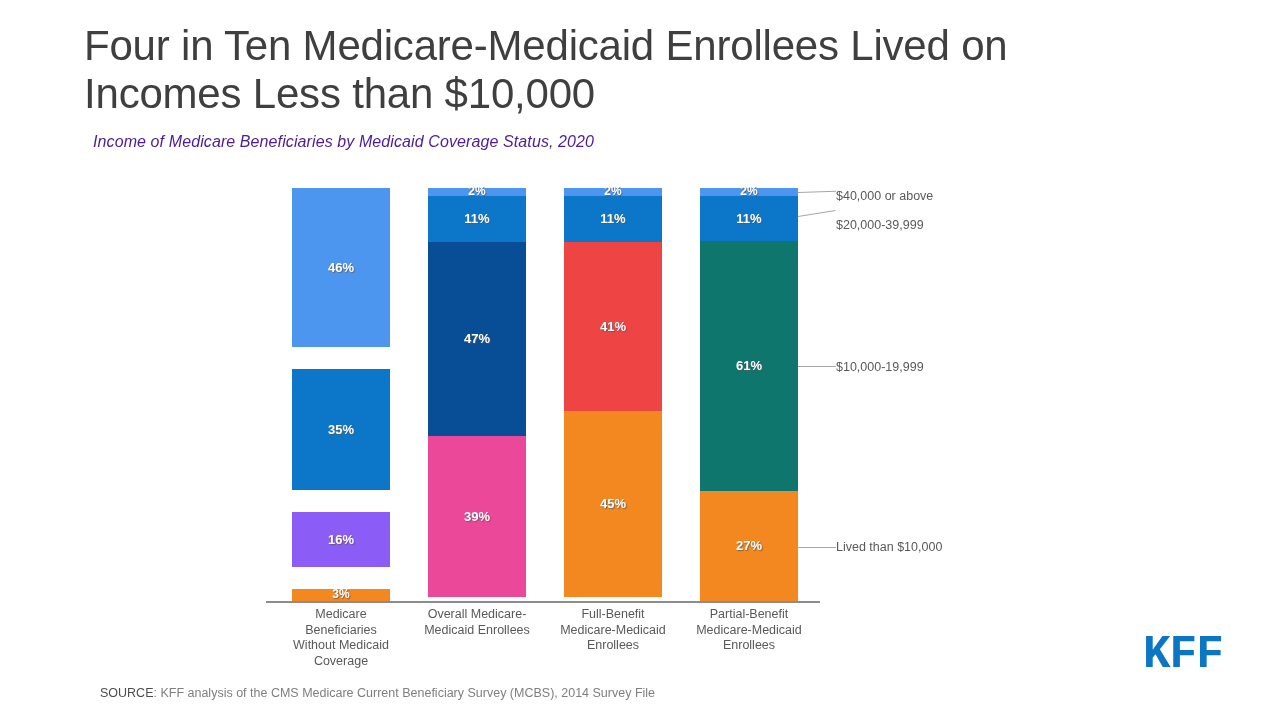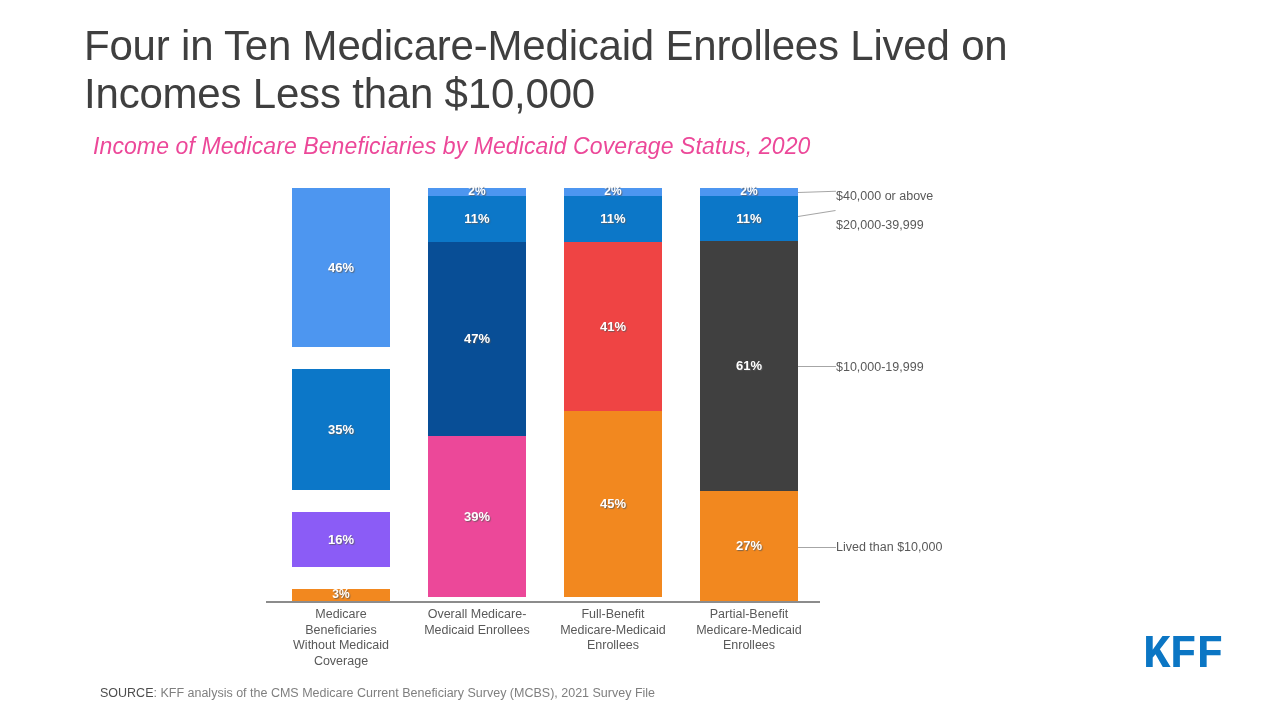--- a/index.html
+++ b/index.html
@@ -25,24 +25,24 @@
     font-size: 42px;
     line-height: 48px;
     font-weight: 400;
     color: #3f3f3f;
     letter-spacing: -0.2px;
   }
   #slide-subtitle {
     position: absolute;
     left: 93px;
     top: 133px;
-    font-size: 23px;
+    font-size: 16px;
     font-style: italic;
     font-weight: 400;
-    color: #ec4899;
+    color: #4c1d95;
     letter-spacing: 0.1px;
   }
 
   
   #plot-area {
     position: absolute;
     left: 266px;
     top: 186px;
     width: 554px;
     height: 417px;
@@ -215,21 +215,21 @@
     </div>
   </div>
 
   <div class="bar-column bar-col-3">
     <div class="bar-segment" style="height:2%; background:#4d96f0;">
       <span class="seg-label tiny">2%</span>
     </div>
     <div class="bar-segment" style="height:11%; background:#0c77c8;">
       <span class="seg-label">11%</span>
     </div>
-    <div class="bar-segment" style="height:61%; background:#404040;">
+    <div class="bar-segment" style="height:61%; background:#0f766e;">
       <span class="seg-label">61%</span>
     </div>
     <div class="bar-segment" style="height:27%; background:#f2881f;">
       <span class="seg-label">27%</span>
     </div>
   </div>
 </div>
 
 <div id="axis-line"></div>
 
@@ -262,15 +262,15 @@
   <div class="callout-line" style="left:0px; top:36px; width:38px; transform: rotate(-9deg);"></div>
   <div class="callout-line" style="left:0px; top:186px; width:38px;"></div>
   <div class="callout-line" style="left:0px; top:367px; width:38px;"></div>
 
   <div class="callout" style="top:9px;">$40,000 or above</div>
   <div class="callout" style="top:38px;">$20,000-39,999</div>
   <div class="callout" style="top:180px;">$10,000-19,999</div>
   <div class="callout" style="top:360px;">Lived than $10,000</div>
 </div>
 
-<div id="source-note"><span class="src-kw">SOURCE</span><span>: </span><span>KFF analysis of the CMS Medicare Current Beneficiary Survey (MCBS), 2021 Survey File</span></div>
+<div id="source-note"><span class="src-kw">SOURCE</span><span>: </span><span>KFF analysis of the CMS Medicare Current Beneficiary Survey (MCBS), 2014 Survey File</span></div>
 
 <div id="kff-logo">KFF</div>
 
 </body></html>

